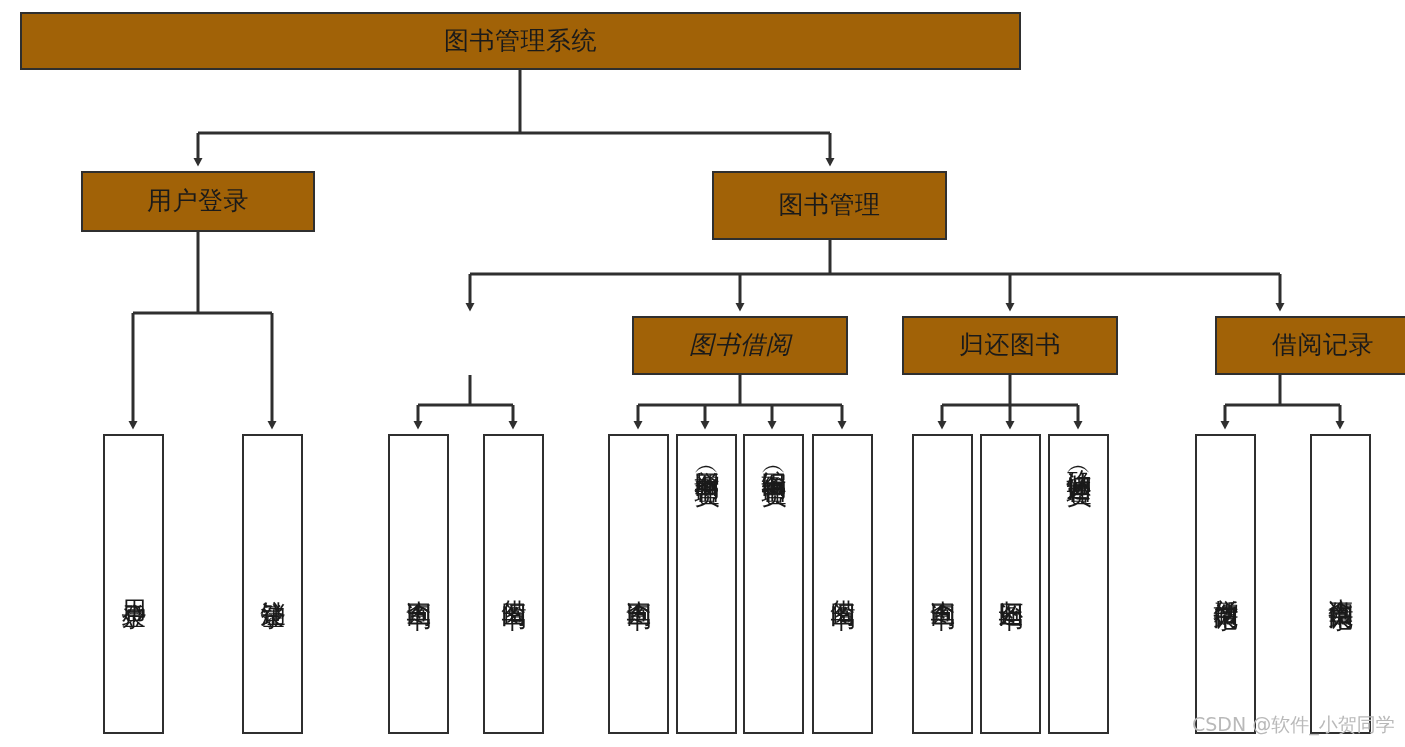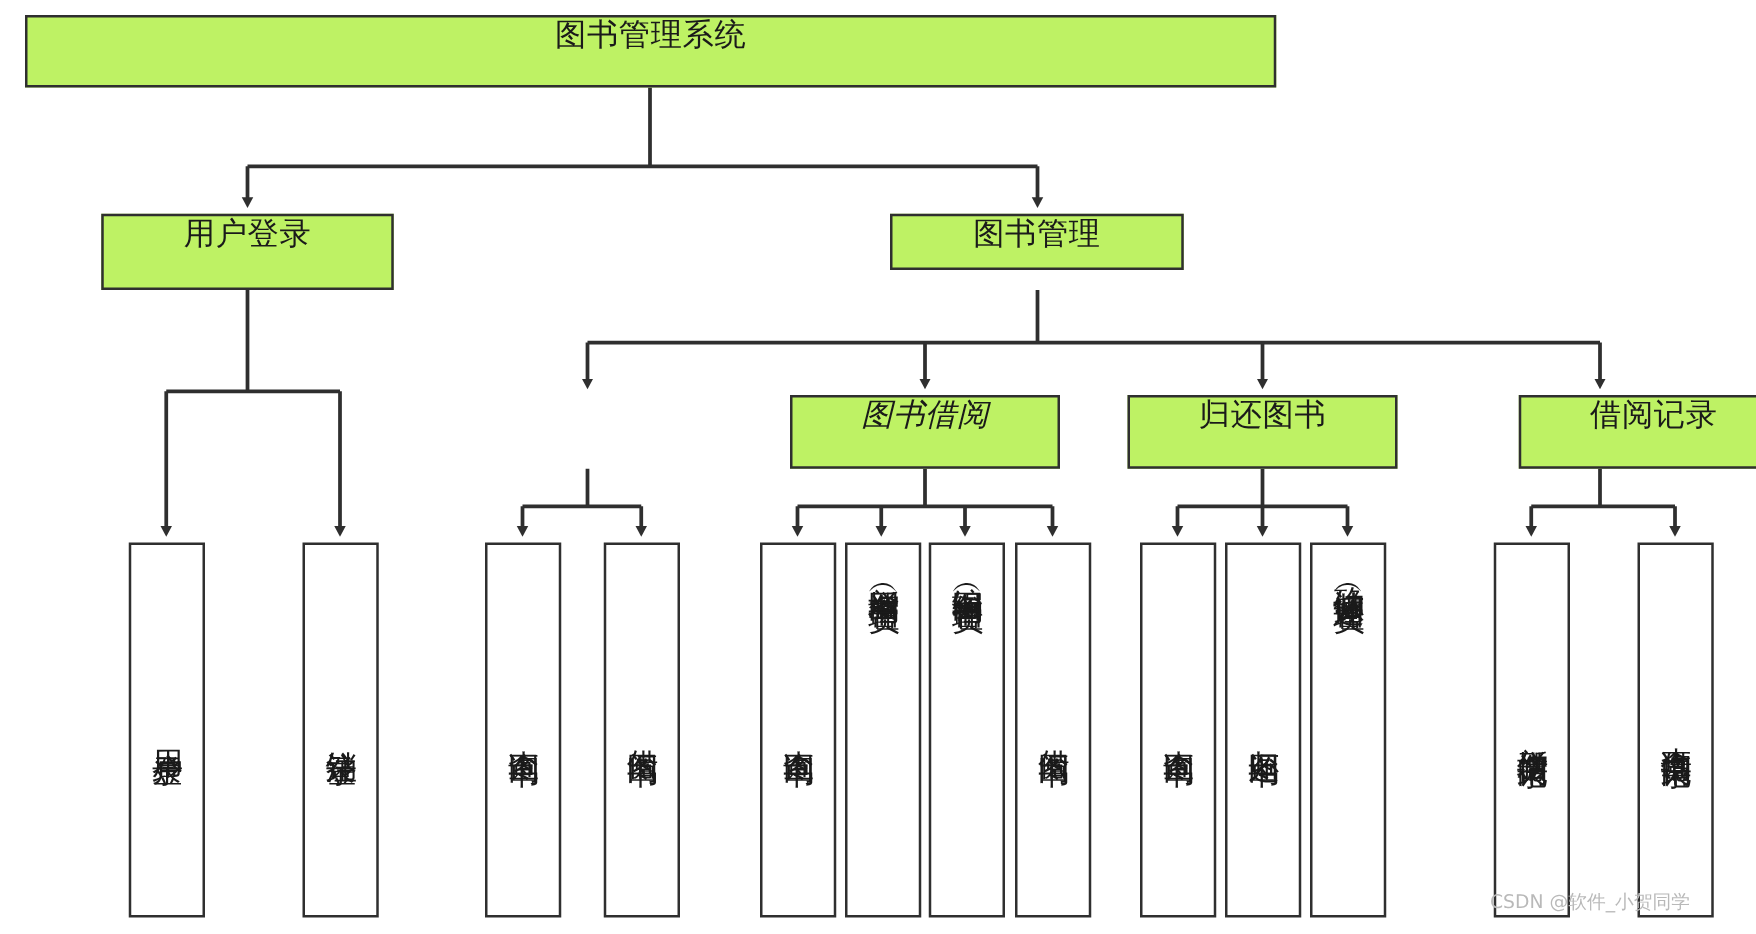--- a/index.html
+++ b/index.html
@@ -16,24 +16,24 @@
   }
   #diagram-root {
     position: absolute;
     left: 0; top: 0;
     width: 1405px;
     height: 747px;
   }
   .node-box {
     position: absolute;
     box-sizing: border-box;
-    background: #bef264;
+    background: #a16207;
     border: 2.5px solid #2f2f2f;
     display: flex;
-    align-items: flex-start;
+    align-items: center;
     justify-content: center;
     color: #1a1a1a;
   }
   .node-label {
     font-size: 25px;
     line-height: 1.15;
     letter-spacing: 0.5px;
     white-space: nowrap;
     color: #1a1a1a;
   }
@@ -65,21 +65,21 @@
     position: absolute;
     left: 0; top: 0;
     width: 1405px;
     height: 747px;
     pointer-events: none;
   }
   .watermark {
     position: absolute;
     left: 1192px;
     top: 712px;
-    font-size: 15px;
+    font-size: 19px;
     color: #b9b9b9;
     white-space: nowrap;
     font-family: "DejaVu Sans", "Liberation Sans", sans-serif;
   }
 </style>
 </head>
 <body>
 
 <div id="diagram-root">
 
@@ -137,21 +137,21 @@
   </svg>
 
   <div class="node-box" style="left:20px; top:12px; width:1001px; height:58px;">
     <span class="node-label">图书管理系统</span>
   </div>
 
   <div class="node-box" style="left:81px; top:171px; width:234px; height:61px;">
     <span class="node-label">用户登录</span>
   </div>
 
-  <div class="node-box" style="left:712px; top:171px; width:235px; height:45px;">
+  <div class="node-box" style="left:712px; top:171px; width:235px; height:69px;">
     <span class="node-label">图书管理</span>
   </div>
 
 
   <div class="node-box" style="left:632px; top:316px; width:216px; height:59px;font-style:italic;">
     <span class="node-label">图书借阅</span>
   </div>
 
   <div class="node-box" style="left:902px; top:316px; width:216px; height:59px;">
     <span class="node-label">归还图书</span>

